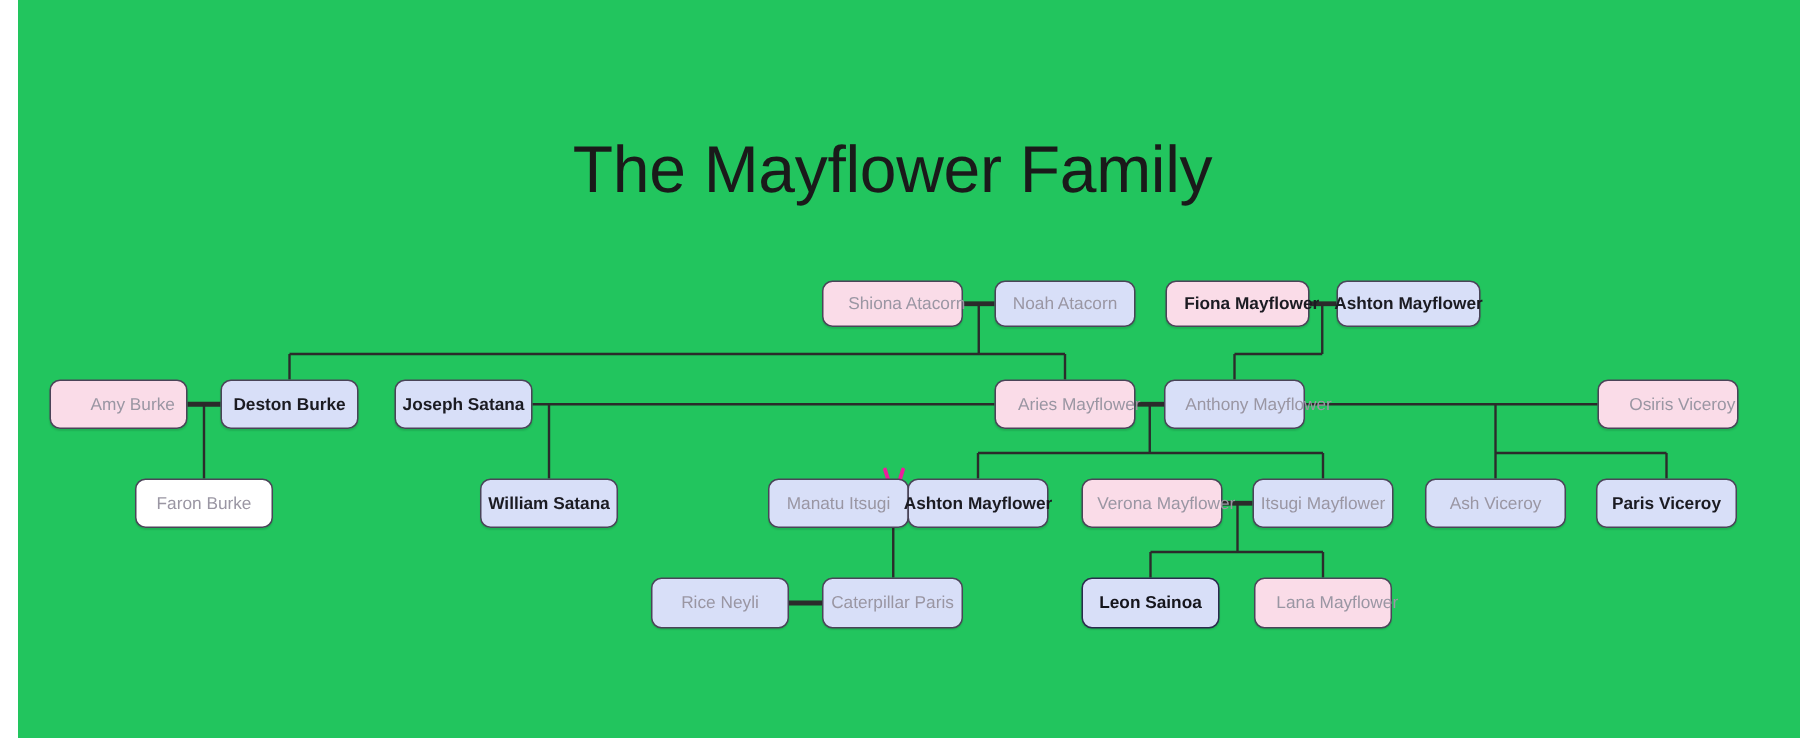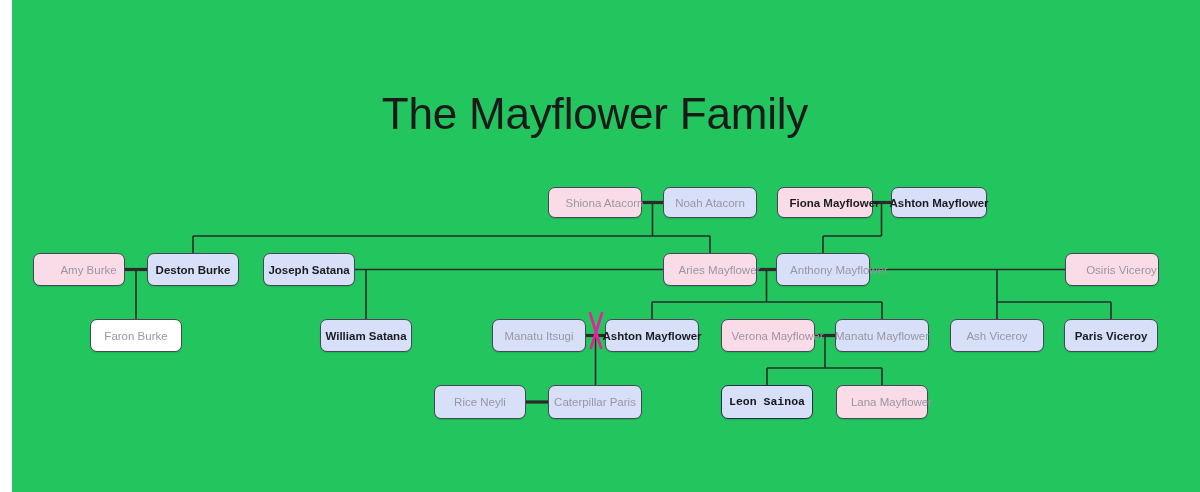--- a/index.html
+++ b/index.html
@@ -185,45 +185,45 @@
       </div>
       <div class="node fill-pink" style="left: 1053px; top: 253px; width: 94px; height: 33px;">
         <span class="txt-muted">Osiris Viceroy</span>
       </div>
       <div class="node fill-white" style="left: 78px; top: 319px; width: 92px; height: 33px;">
         <span class="txt-muted">Faron Burke</span>
       </div>
       <div class="node fill-blue" style="left: 308px; top: 319px; width: 92px; height: 33px; text-align: center;">
         <span class="txt-dark">William Satana</span>
       </div>
-      <div class="node fill-blue" style="left: 480px; top: 319px; width: 94px; height: 33px;">
+      <div class="node fill-blue" style="left: 500px; top: 319px; width: 94px; height: 33px;">
         <span class="txt-muted">Manatu Itsugi</span>
       </div>
       <div class="node fill-blue" style="left: 593px; top: 319px; width: 94px; height: 33px;">
         <span class="txt-dark">Ashton Mayflower</span>
       </div>
       <div class="node fill-pink" style="left: 709px; top: 319px; width: 94px; height: 33px;">
         <span class="txt-muted">Verona Mayflower</span>
       </div>
       <div class="node fill-blue" style="left: 823px; top: 319px; width: 94px; height: 33px;">
-        <span class="txt-muted">Manatu Mayflower</span>
+        <span class="txt-muted">Itsugi Mayflower</span>
       </div>
       <div class="node fill-blue" style="left: 938px; top: 319px; width: 94px; height: 33px;">
         <span class="txt-muted">Ash Viceroy</span>
       </div>
       <div class="node fill-blue" style="left: 1052px; top: 319px; width: 94px; height: 33px;">
         <span class="txt-dark">Paris Viceroy</span>
       </div>
       <div class="node fill-blue" style="left: 422px; top: 385px; width: 92px; height: 34px;">
         <span class="txt-muted">Rice Neyli</span>
       </div>
       <div class="node fill-blue" style="left: 536px; top: 385px; width: 94px; height: 34px;">
         <span class="txt-muted">Caterpillar Paris</span>
       </div>
-      <div class="node fill-blue focused" style="left: 709px; top: 385px; width: 92px; height: 34px; font-family: Liberation Mono, monospace;">
+      <div class="node fill-blue focused" style="left: 709px; top: 385px; width: 92px; height: 34px;">
         <span class="txt-bold">Leon Sainoa</span>
       </div>
       <div class="node fill-pink" style="left: 824px; top: 385px; width: 92px; height: 34px; text-align: right;">
         <span class="txt-muted">Lana Mayflower</span>
       </div>
     </div>
 
 </div>
 
 </body></html>

